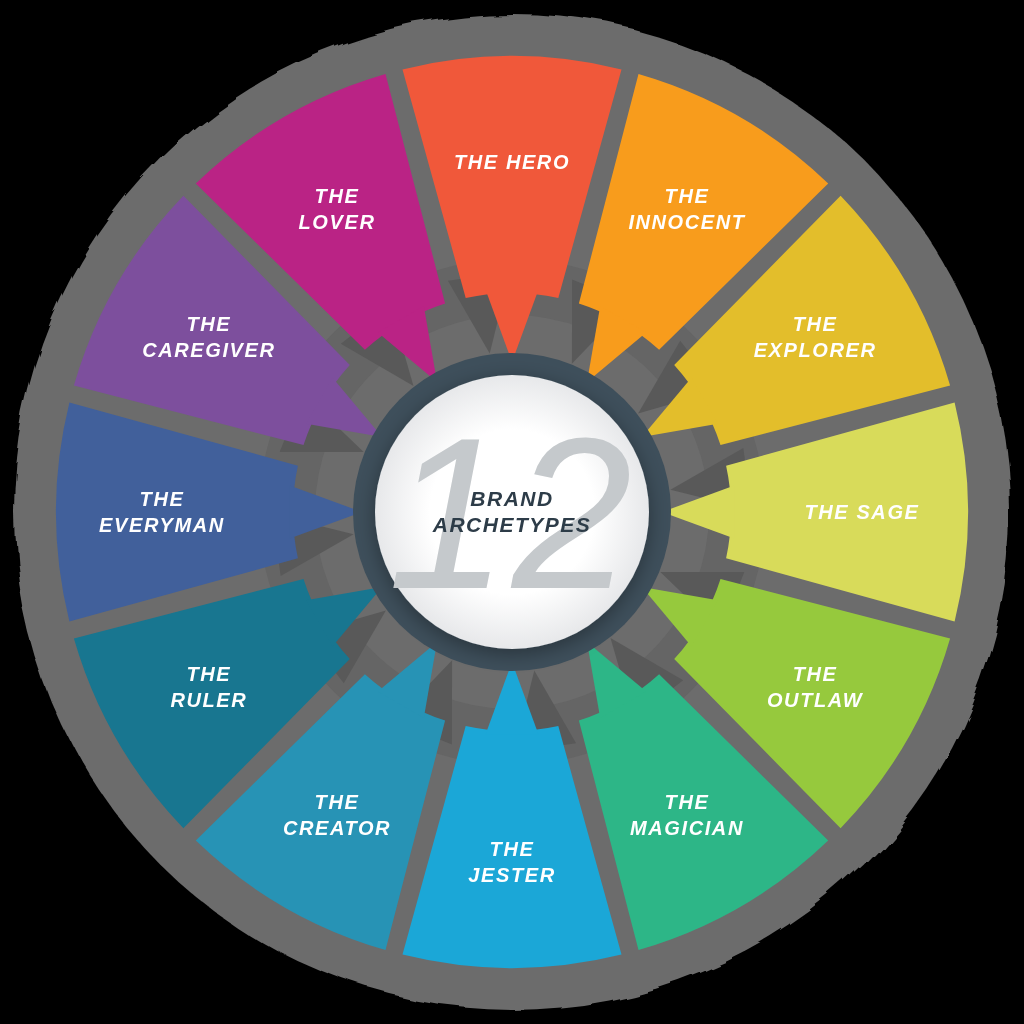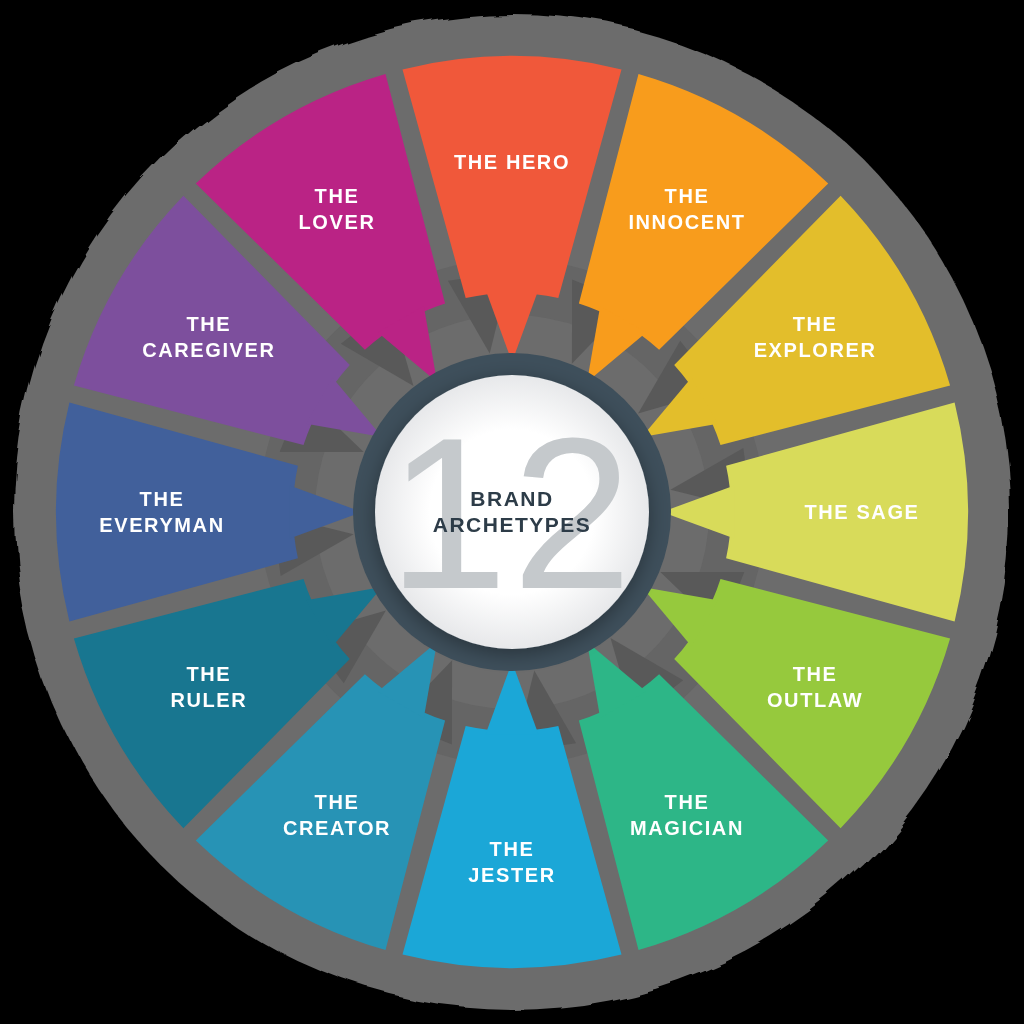--- a/index.html
+++ b/index.html
@@ -1,16 +1,16 @@
 <!DOCTYPE html>
 <html><head>
 <meta charset="utf-8">
 <style>
   html,body{margin:0;padding:0;width:1024px;height:1024px;overflow:hidden;background:#000;}
-  .stage{width:1024px;height:1008px;position:relative;}
+  .stage{width:1024px;height:1008px;position:relative;font-style:italic;}
   svg{display:block;width:1024px;height:1024px;}
   .seg-label{font-family:"Liberation Sans",sans-serif;font-weight:700;font-size:20px;letter-spacing:1.6px;text-anchor:middle;}
   .count-text{font-family:"Liberation Sans",sans-serif;font-weight:400;font-size:216px;letter-spacing:4px;text-anchor:middle;}
   .title-text{font-family:"Liberation Sans",sans-serif;font-weight:700;font-size:21px;letter-spacing:1.5px;text-anchor:middle;}
 </style>
 </head>
 <body style="background: rgb(0, 0, 0);">
 
 <div class="stage">
   <svg id="wheel-svg" viewBox="0 0 1024 1024" role="img">

